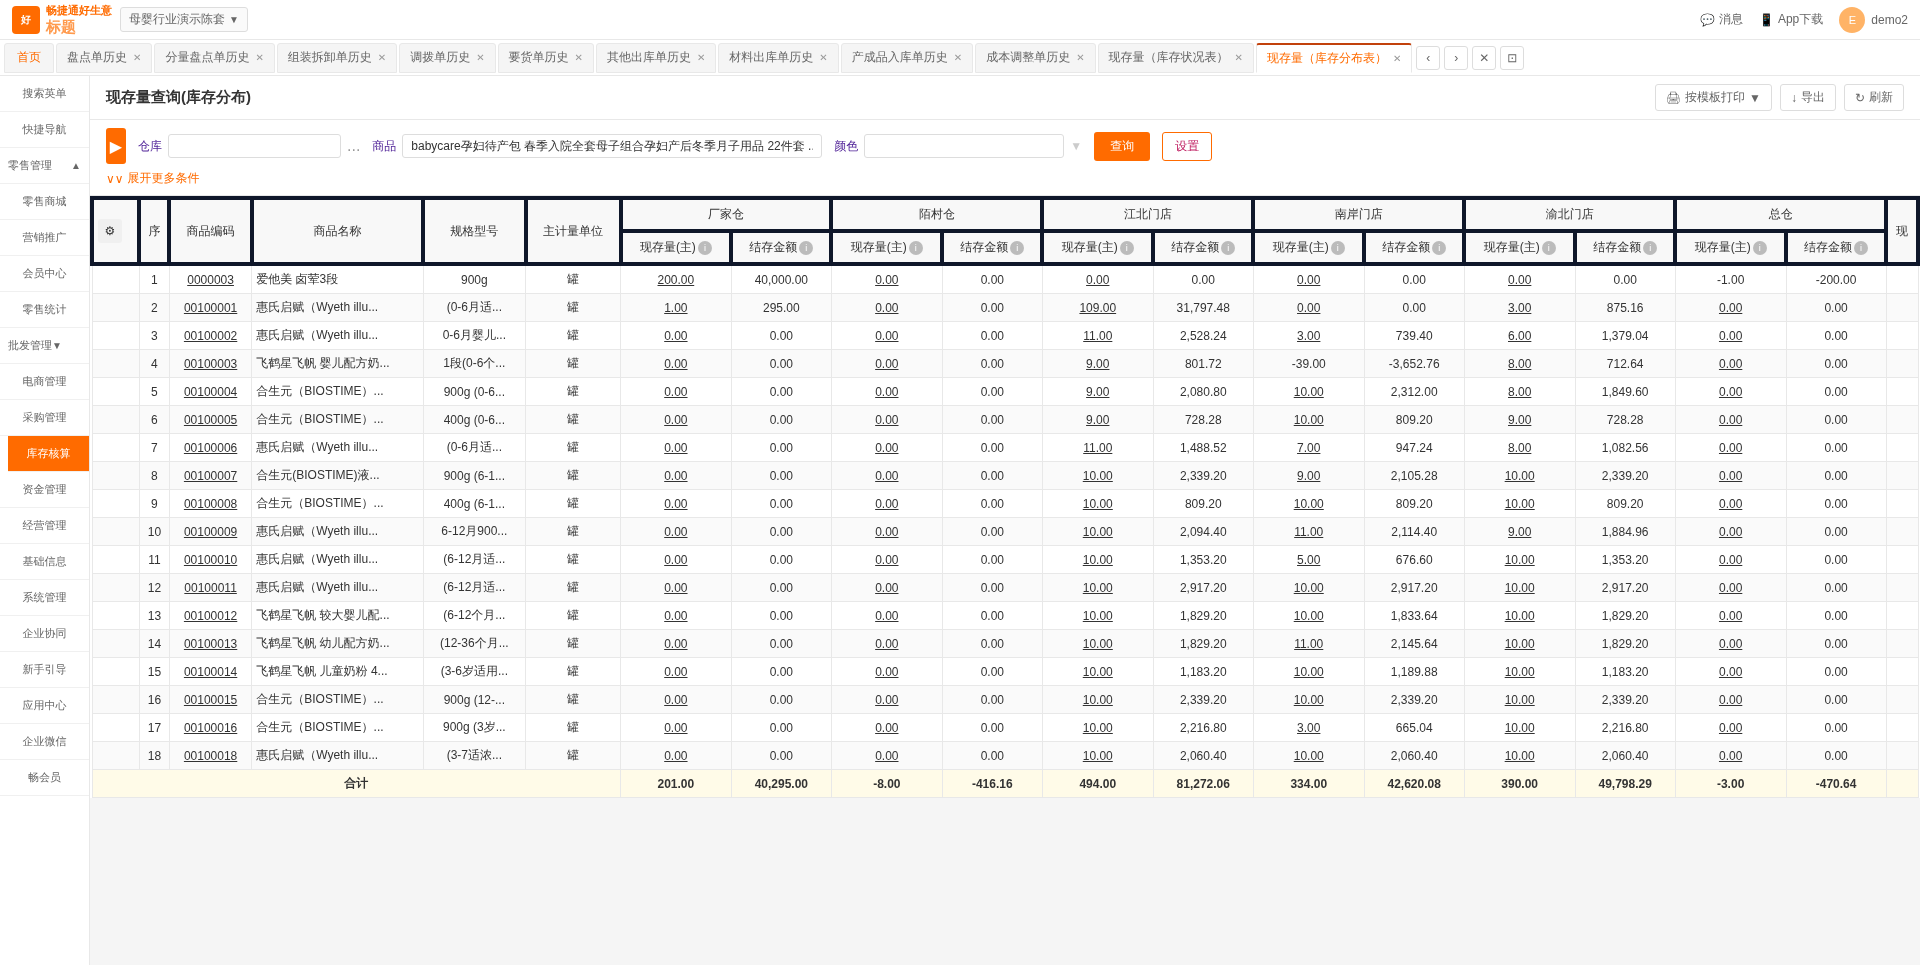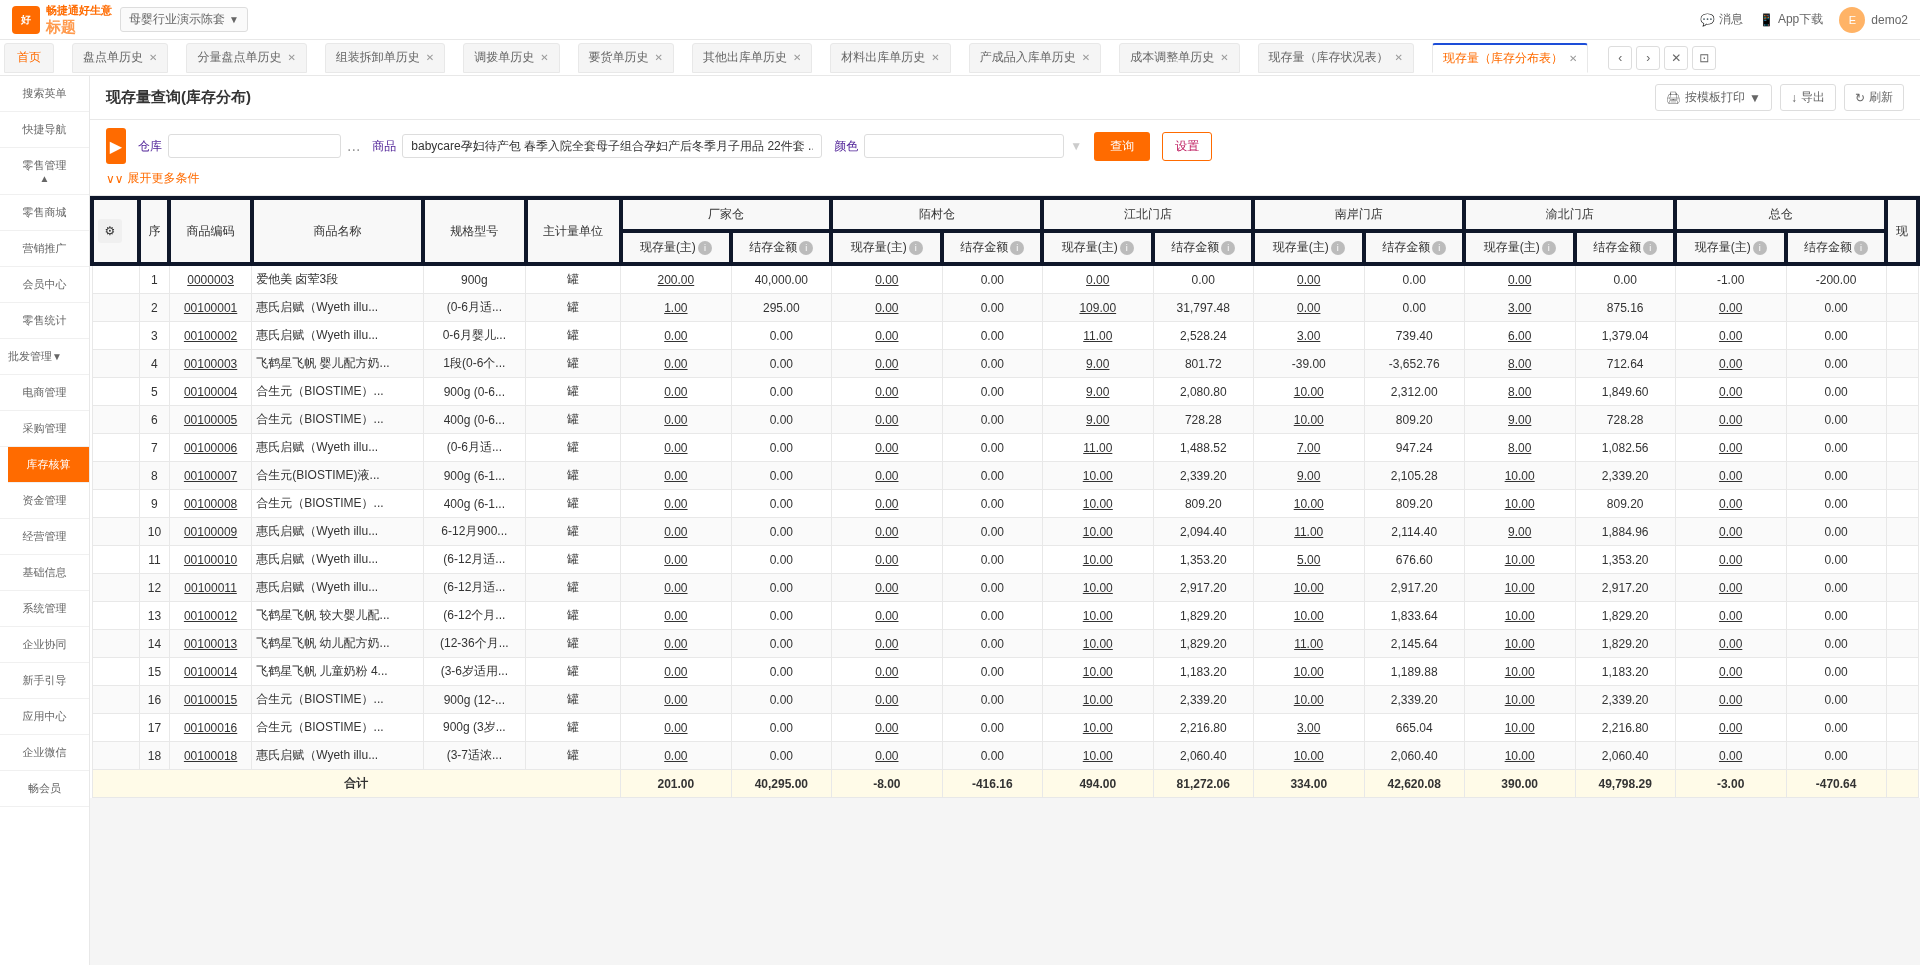--- a/index.html
+++ b/index.html
@@ -10,22 +10,22 @@
     .top-bar-left { display: flex; align-items: center; gap: 8px; }
     .logo-area { display: flex; align-items: center; gap: 6px; color: #ff6b00; font-size: 13px; font-weight: bold; }
     .logo-icon { width: 28px; height: 28px; background: #ff6b00; border-radius: 4px; display: flex; align-items: center; justify-content: center; color: #fff; font-size: 10px; }
     .store-selector { display: flex; align-items: center; gap: 4px; border: 1px solid #ddd; border-radius: 3px; padding: 3px 8px; cursor: pointer; font-size: 12px; color: #666; background: #fafafa; }
     .top-bar-right { display: flex; align-items: center; gap: 16px; color: #666; font-size: 12px; }
     .top-bar-right span { cursor: pointer; display: flex; align-items: center; gap: 4px; }
     .avatar { width: 26px; height: 26px; border-radius: 50%; background: #ffb366; display: flex; align-items: center; justify-content: center; color: #fff; font-size: 11px; }
 
     
     .tab-bar { height: 36px; background: #fff; display: flex; align-items: center; border-bottom: 1px solid #e8e8e8; overflow: hidden; padding: 0 4px; }
-    .tab-item { display: flex; align-items: center; height: 30px; padding: 0 10px; border: 1px solid #e8e8e8; border-radius: 3px 3px 0 0; margin-right: 18px; cursor: pointer; white-space: nowrap; font-size: 12px; color: #666; background: #f5f5f5; flex-shrink: 0; }
-    .tab-item.active { background: #fff; color: #ff6b00; border-bottom-color: #fff; border-top: 2px solid #1d4ed8; }
+    .tab-item { display: flex; align-items: center; height: 30px; padding: 0 10px; border: 1px solid #e8e8e8; border-radius: 3px 3px 0 0; margin-right: 2px; cursor: pointer; white-space: nowrap; font-size: 12px; color: #666; background: #f5f5f5; flex-shrink: 0; }
+    .tab-item.active { background: #fff; color: #ff6b00; border-bottom-color: #fff; border-top: 2px solid #c2410c; }
     .tab-item .tab-close { margin-left: 6px; color: #999; font-size: 10px; }
     .tab-home { color: #ff6b00; padding: 0 12px; }
     .tab-nav-btn { width: 24px; height: 24px; display: flex; align-items: center; justify-content: center; cursor: pointer; color: #666; border: 1px solid #ddd; border-radius: 3px; margin: 0 2px; flex-shrink: 0; }
 
     
     .main-layout { display: flex; height: calc(965px - 76px); }
     
     
     .sidebar { width: 90px; background: #fff; border-right: 1px solid #e8e8e8; display: flex; flex-direction: column; overflow-y: auto; flex-shrink: 0; }
     .sidebar-item { padding: 10px 6px; text-align: center; cursor: pointer; font-size: 11px; color: #666; border-bottom: 1px solid #f0f0f0; }
@@ -126,21 +126,21 @@
   <div class="tab-nav-btn">›</div>
   <div class="tab-nav-btn">✕</div>
   <div class="tab-nav-btn">⊡</div>
 </div>
 
 <div class="main-layout">
 
   <div class="sidebar">
     <div class="sidebar-item">搜索英单</div>
     <div class="sidebar-item">快捷导航</div>
-    <div class="sidebar-item" style="display:flex;align-items:center;justify-content:space-between;padding:10px 8px;flex-direction:column;">
+    <div class="sidebar-item" style="display:flex;align-items:center;justify-content:space-between;padding:10px 8px;">
       <span>零售管理</span>
       <span style="font-size:10px;">▲</span>
     </div>
     <div class="sidebar-item">零售商城</div>
     <div class="sidebar-item">营销推广</div>
     <div class="sidebar-item">会员中心</div>
     <div class="sidebar-item">零售统计</div>
     <div class="sidebar-item" style="display:flex;align-items:center;padding:10px 8px;">
       <span>批发管理</span>
       <span style="font-size:10px;">▼</span>

